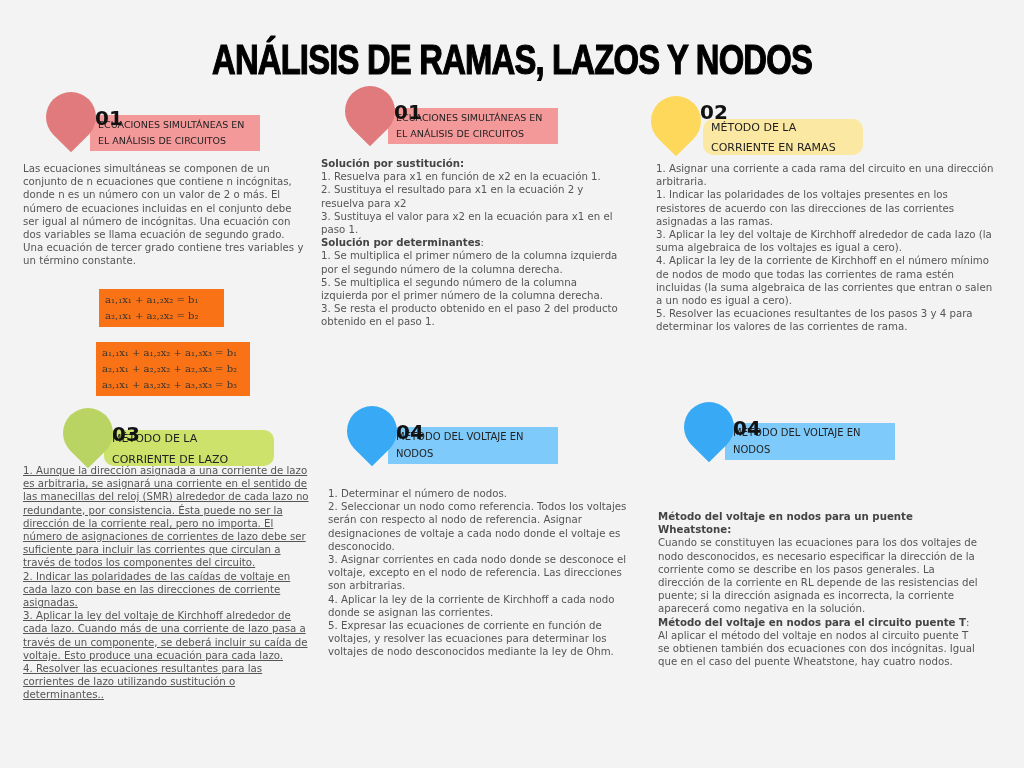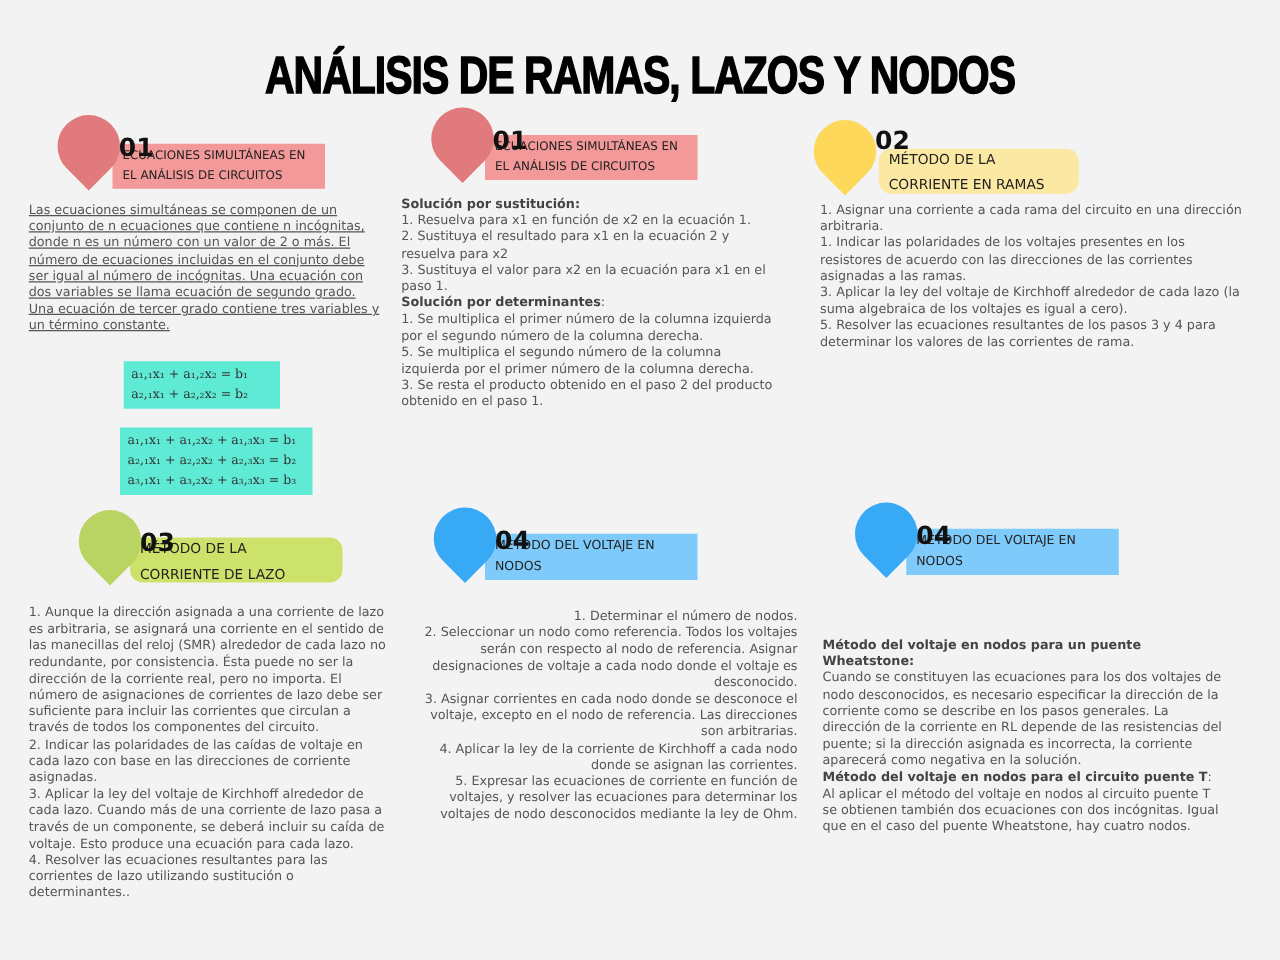--- a/index.html
+++ b/index.html
@@ -51,21 +51,21 @@
   }
   .text {
     position: absolute;
     font-size: 10.2px;
     line-height: 13.2px;
     color: #555;
   }
   .text b { color: #444; }
   .eq-box {
     position: absolute;
-    background: #5eead4;
+    background: #f97316;
     font-family: "DejaVu Serif", serif;
     font-size: 10px;
     color: #333;
     padding: 3px 6px;
     line-height: 16px;
   }
   .eq-line { white-space: nowrap; }
 </style>
 </head>
 <body>
@@ -73,21 +73,21 @@
 <div class="title">ANÁLISIS DE RAMAS, LAZOS Y NODOS</div>
 
 <div>
   <div class="band" style="left:90px;top:115px;width:170px;height:36px;background:#f4999a;">
     <div>ECUACIONES SIMULTÁNEAS EN</div>
     <div style="margin-top:-4px;">EL ANÁLISIS DE CIRCUITOS</div>
   </div>
   <div class="pin" style="left:46px;top:92px;background:#e07a7c;"></div>
   <div class="pin-num" style="left:46px;top:106px;">01</div>
 
-  <div class="text" style="left:23px;top:162px;width:285px;text-decoration:underline;">
+  <div class="text" style="left:23px;top:162px;width:285px;">
     <div>Las ecuaciones simultáneas se componen de un conjunto de n ecuaciones que contiene n incógnitas, donde n es un número con un valor de 2 o más. El número de ecuaciones incluidas en el conjunto debe ser igual al número de incógnitas. Una ecuación con dos variables se llama ecuación de segundo grado.</div>
     <div>Una ecuación de tercer grado contiene tres variables y un término constante.</div>
   </div>
 
   <div class="eq-box" style="left:99px;top:289px;width:125px;">
     <div class="eq-line">a₁,₁x₁ + a₁,₂x₂ = b₁</div>
     <div class="eq-line">a₂,₁x₁ + a₂,₂x₂ = b₂</div>
   </div>
   <div class="eq-box" style="left:96px;top:342px;width:154px;">
     <div class="eq-line">a₁,₁x₁ + a₁,₂x₂ + a₁,₃x₃ = b₁</div>
@@ -121,49 +121,50 @@
     <div>MÉTODO DE LA</div>
     <div style="margin-top:2px;">CORRIENTE EN RAMAS</div>
   </div>
   <div class="pin" style="left:651px;top:96px;background:#fdd85a;"></div>
   <div class="pin-num" style="left:651px;top:100px;text-align:center;">02</div>
 
   <div class="text" style="left:656px;top:162px;width:340px;">
     <div>1. Asignar una corriente a cada rama del circuito en una dirección arbitraria.</div>
     <div>1. Indicar las polaridades de los voltajes presentes en los resistores de acuerdo con las direcciones de las corrientes asignadas a las ramas.</div>
     <div>3. Aplicar la ley del voltaje de Kirchhoff alrededor de cada lazo (la suma algebraica de los voltajes es igual a cero).</div>
+    <div>4. Aplicar la ley de la corriente de Kirchhoff en el número mínimo de nodos de modo que todas las corrientes de rama estén incluidas (la suma algebraica de las corrientes que entran o salen a un nodo es igual a cero).</div>
     <div>5. Resolver las ecuaciones resultantes de los pasos 3 y 4 para determinar los valores de las corrientes de rama.</div>
   </div>
 </div>
 
 <div>
   <div class="band big" style="left:104px;top:430px;width:170px;height:36px;background:#cde26a;line-height:18px;">
     <div>MÉTODO DE LA</div>
     <div style="margin-top:3px;">CORRIENTE DE LAZO</div>
   </div>
   <div class="pin" style="left:63px;top:408px;background:#b9d462;"></div>
   <div class="pin-num" style="left:63px;top:422px;">03</div>
 
-  <div class="text" style="left:23px;top:484px;width:292px;">
+  <div class="text" style="left:23px;top:464px;width:292px;text-decoration:underline;">
     <div>1. Aunque la dirección asignada a una corriente de lazo es arbitraria, se asignará una corriente en el sentido de las manecillas del reloj (SMR) alrededor de cada lazo no redundante, por consistencia. Ésta puede no ser la dirección de la corriente real, pero no importa. El número de asignaciones de corrientes de lazo debe ser suficiente para incluir las corrientes que circulan a través de todos los componentes del circuito.</div>
     <div>2. Indicar las polaridades de las caídas de voltaje en cada lazo con base en las direcciones de corriente asignadas.</div>
     <div>3. Aplicar la ley del voltaje de Kirchhoff alrededor de cada lazo. Cuando más de una corriente de lazo pasa a través de un componente, se deberá incluir su caída de voltaje. Esto produce una ecuación para cada lazo.</div>
     <div>4. Resolver las ecuaciones resultantes para las corrientes de lazo utilizando sustitución o determinantes..</div>
   </div>
 </div>
 
 <div>
   <div class="band" style="left:388px;top:427px;width:170px;height:37px;background:#7ecbfb;font-size:10px;">
     <div>MÉTODO DEL VOLTAJE EN</div>
     <div style="margin-top:-3px;">NODOS</div>
   </div>
   <div class="pin" style="left:347px;top:406px;background:#38a9f5;"></div>
   <div class="pin-num" style="left:347px;top:420px;">04</div>
 
-  <div class="text" style="left:328px;top:487px;width:310px;text-align:right;">
+  <div class="text" style="left:328px;top:487px;width:310px;">
     <div>1. Determinar el número de nodos.</div>
     <div>2. Seleccionar un nodo como referencia. Todos los voltajes serán con respecto al nodo de referencia. Asignar designaciones de voltaje a cada nodo donde el voltaje es desconocido.</div>
     <div>3. Asignar corrientes en cada nodo donde se desconoce el voltaje, excepto en el nodo de referencia. Las direcciones son arbitrarias.</div>
     <div>4. Aplicar la ley de la corriente de Kirchhoff a cada nodo donde se asignan las corrientes.</div>
     <div>5. Expresar las ecuaciones de corriente en función de voltajes, y resolver las ecuaciones para determinar los voltajes de nodo desconocidos mediante la ley de Ohm.</div>
   </div>
 </div>
 
 <div>
   <div class="band" style="left:725px;top:423px;width:170px;height:37px;background:#7ecbfb;font-size:10px;">

